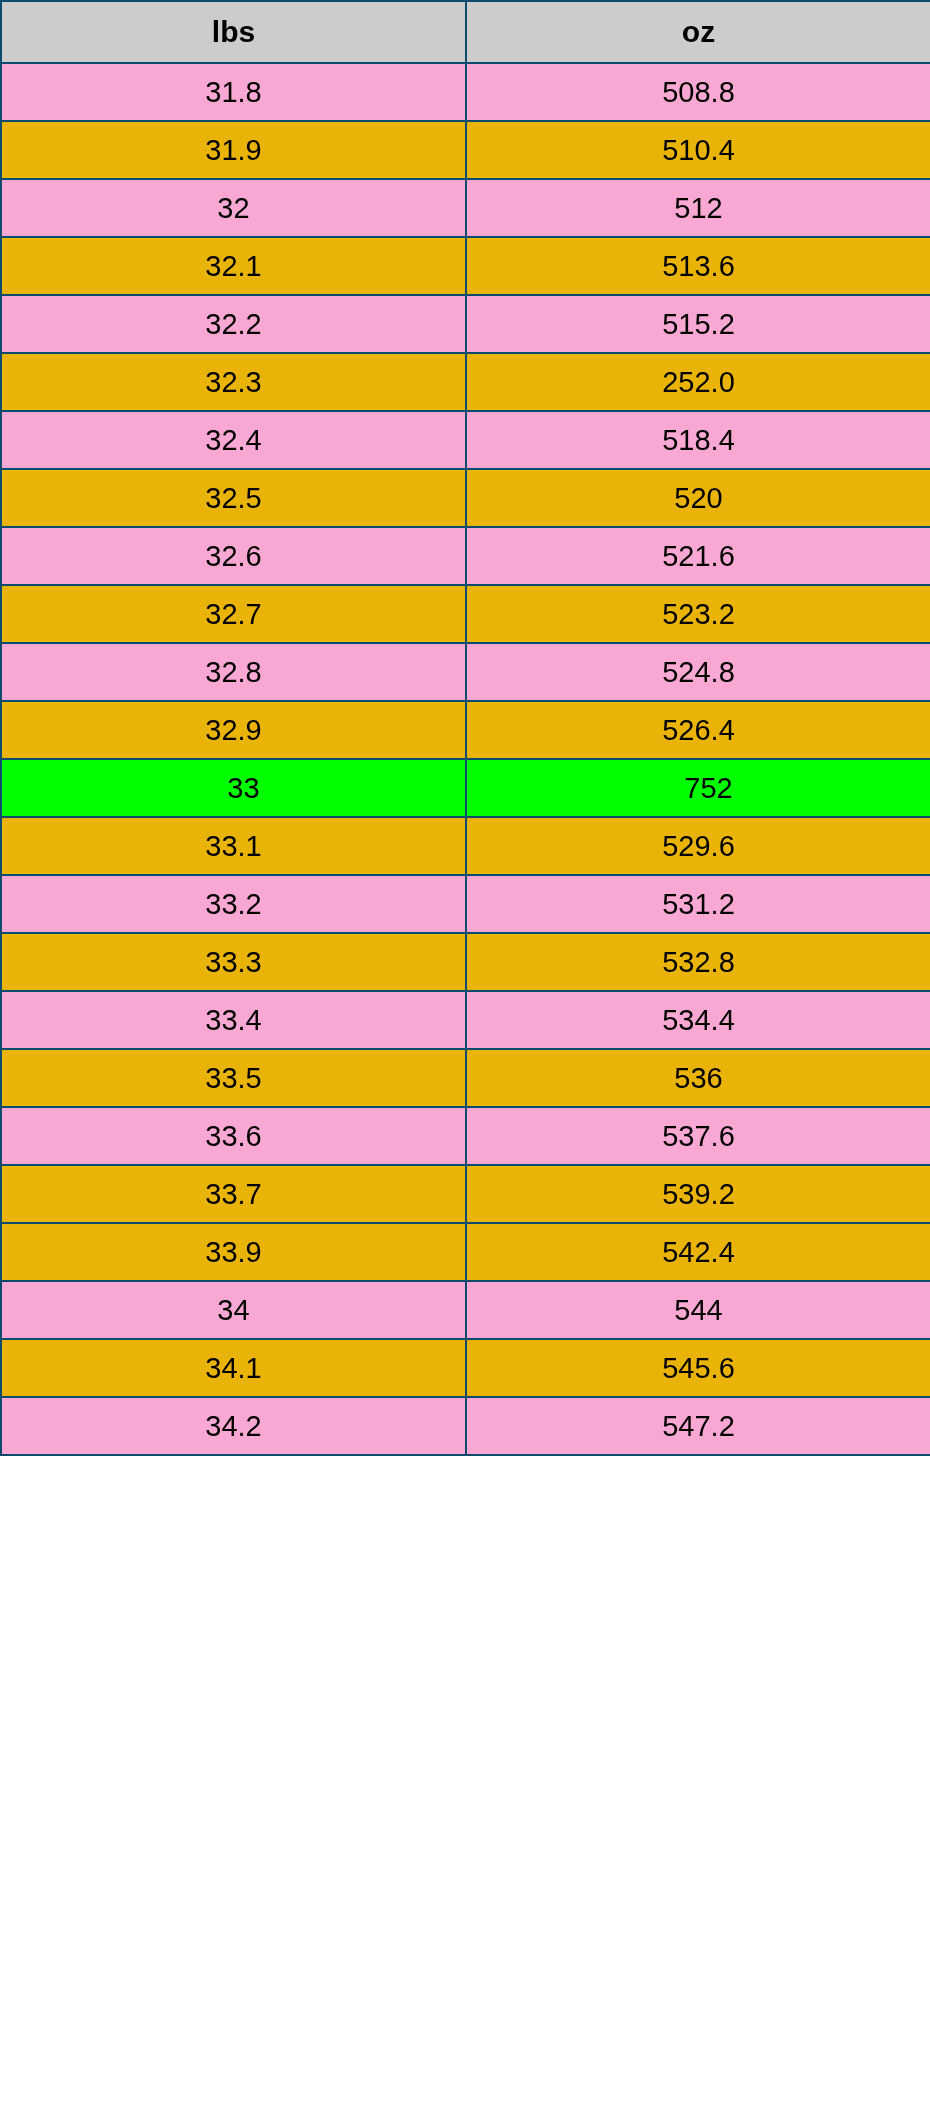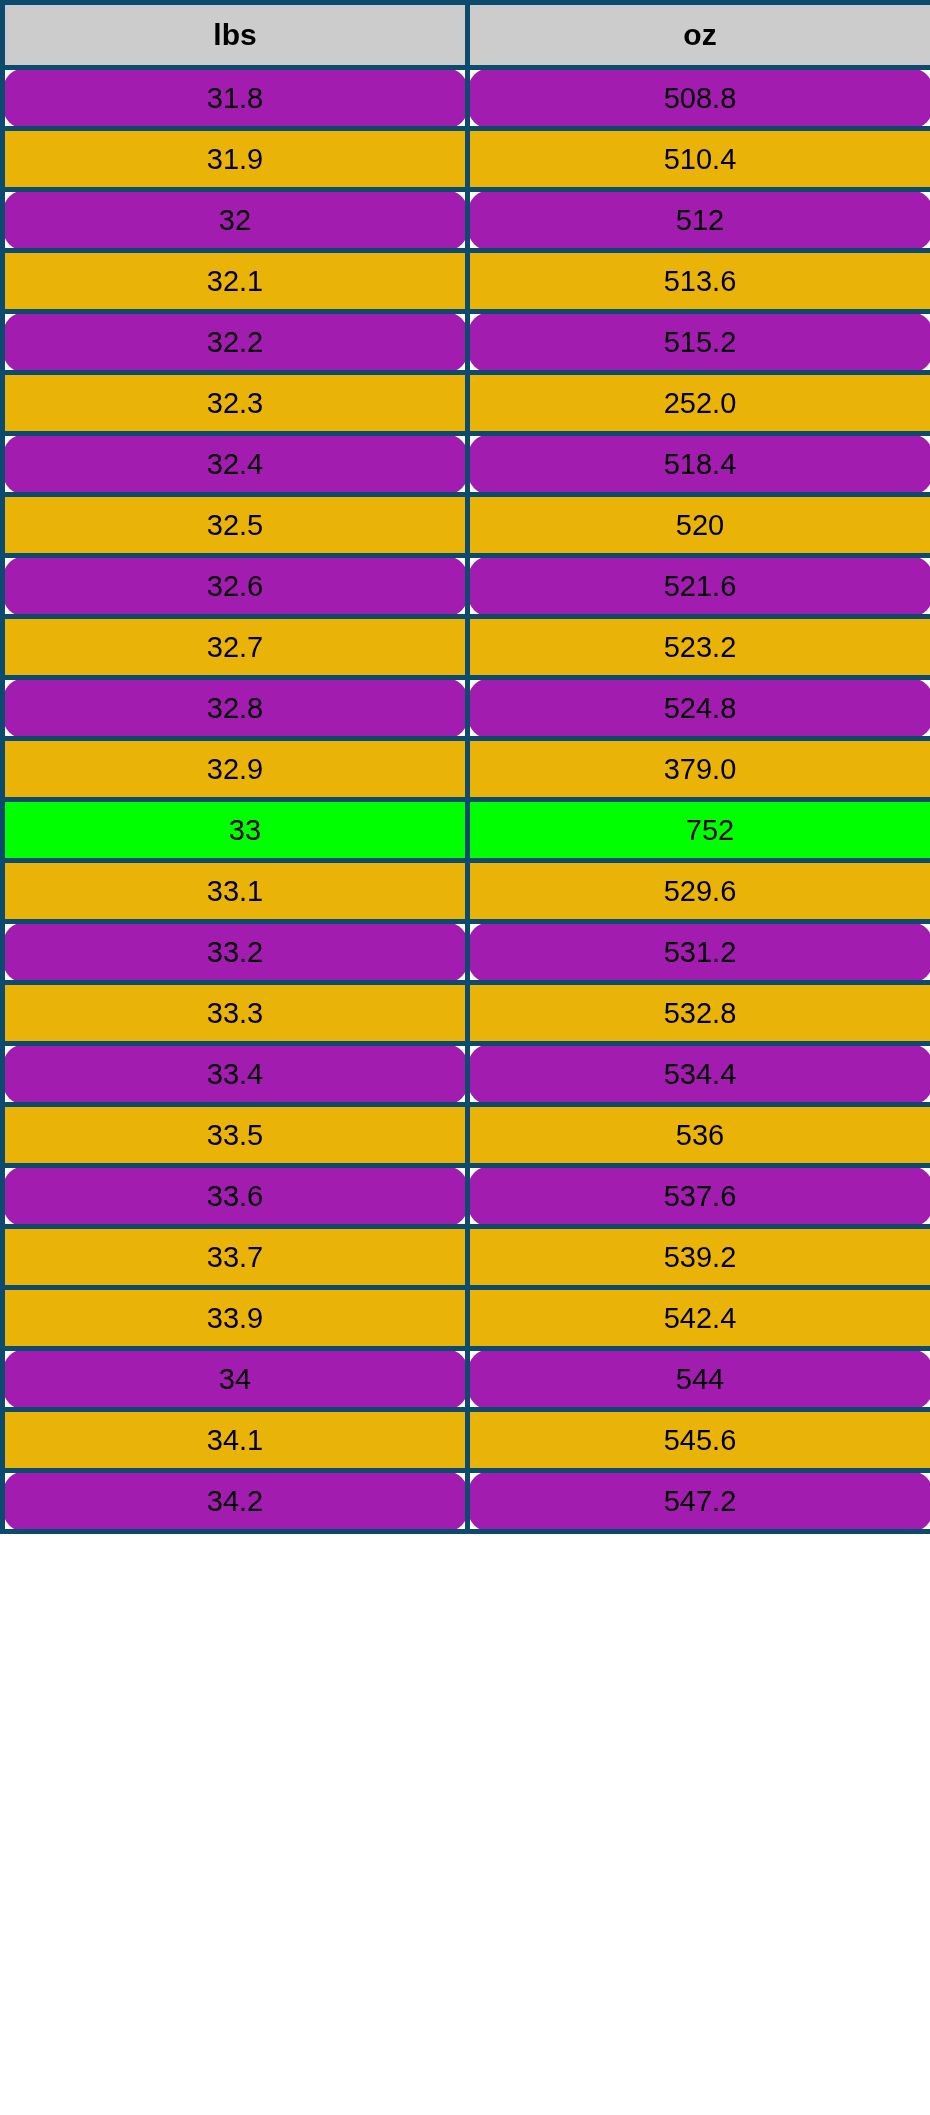--- a/index.html
+++ b/index.html
@@ -16,39 +16,39 @@
   #conversion-table {
     width: 930px;
     border-collapse: collapse;
     table-layout: fixed;
   }
   #conversion-table col.col-left  { width: 465px; }
   #conversion-table col.col-right { width: 465px; }
 
   #conversion-table th,
   #conversion-table td {
-    border: 5px solid #0c4a6e;
+    border: 2px solid #0c4a6e;
     text-align: center;
     vertical-align: middle;
     color: #000000;
     padding: 0;
   }
   #conversion-table thead th {
     background: #cccccc;
     height: 60px;
     font-size: 30px;
     font-weight: bold;
     letter-spacing: 0px;
   }
   #conversion-table tbody td {
     height: 56px;
     font-size: 29px;
     font-weight: normal;
   }
-  #conversion-table tbody tr.row-odd  td { background: #a21caf; border-radius: 22px; }
+  #conversion-table tbody tr.row-odd  td { background: #f9a8d4; }
   #conversion-table tbody tr.row-even td { background: #eab308; }
   #conversion-table tbody tr.row-highlight td { background: #00ff00; padding-left: 20px; }
 </style>
 </head>
 <body>
 
 <table id="conversion-table">
   <colgroup>
     <col class="col-left">
     <col class="col-right">
@@ -99,21 +99,21 @@
       <tr class="row-even">
         <td>32.7</td>
         <td>523.2</td>
       </tr>
       <tr class="row-odd">
         <td>32.8</td>
         <td>524.8</td>
       </tr>
       <tr class="row-even">
         <td>32.9</td>
-        <td>379.0</td>
+        <td>526.4</td>
       </tr>
       <tr class="row-highlight">
         <td>33</td>
         <td>752</td>
       </tr>
       <tr class="row-even">
         <td>33.1</td>
         <td>529.6</td>
       </tr>
       <tr class="row-odd">

